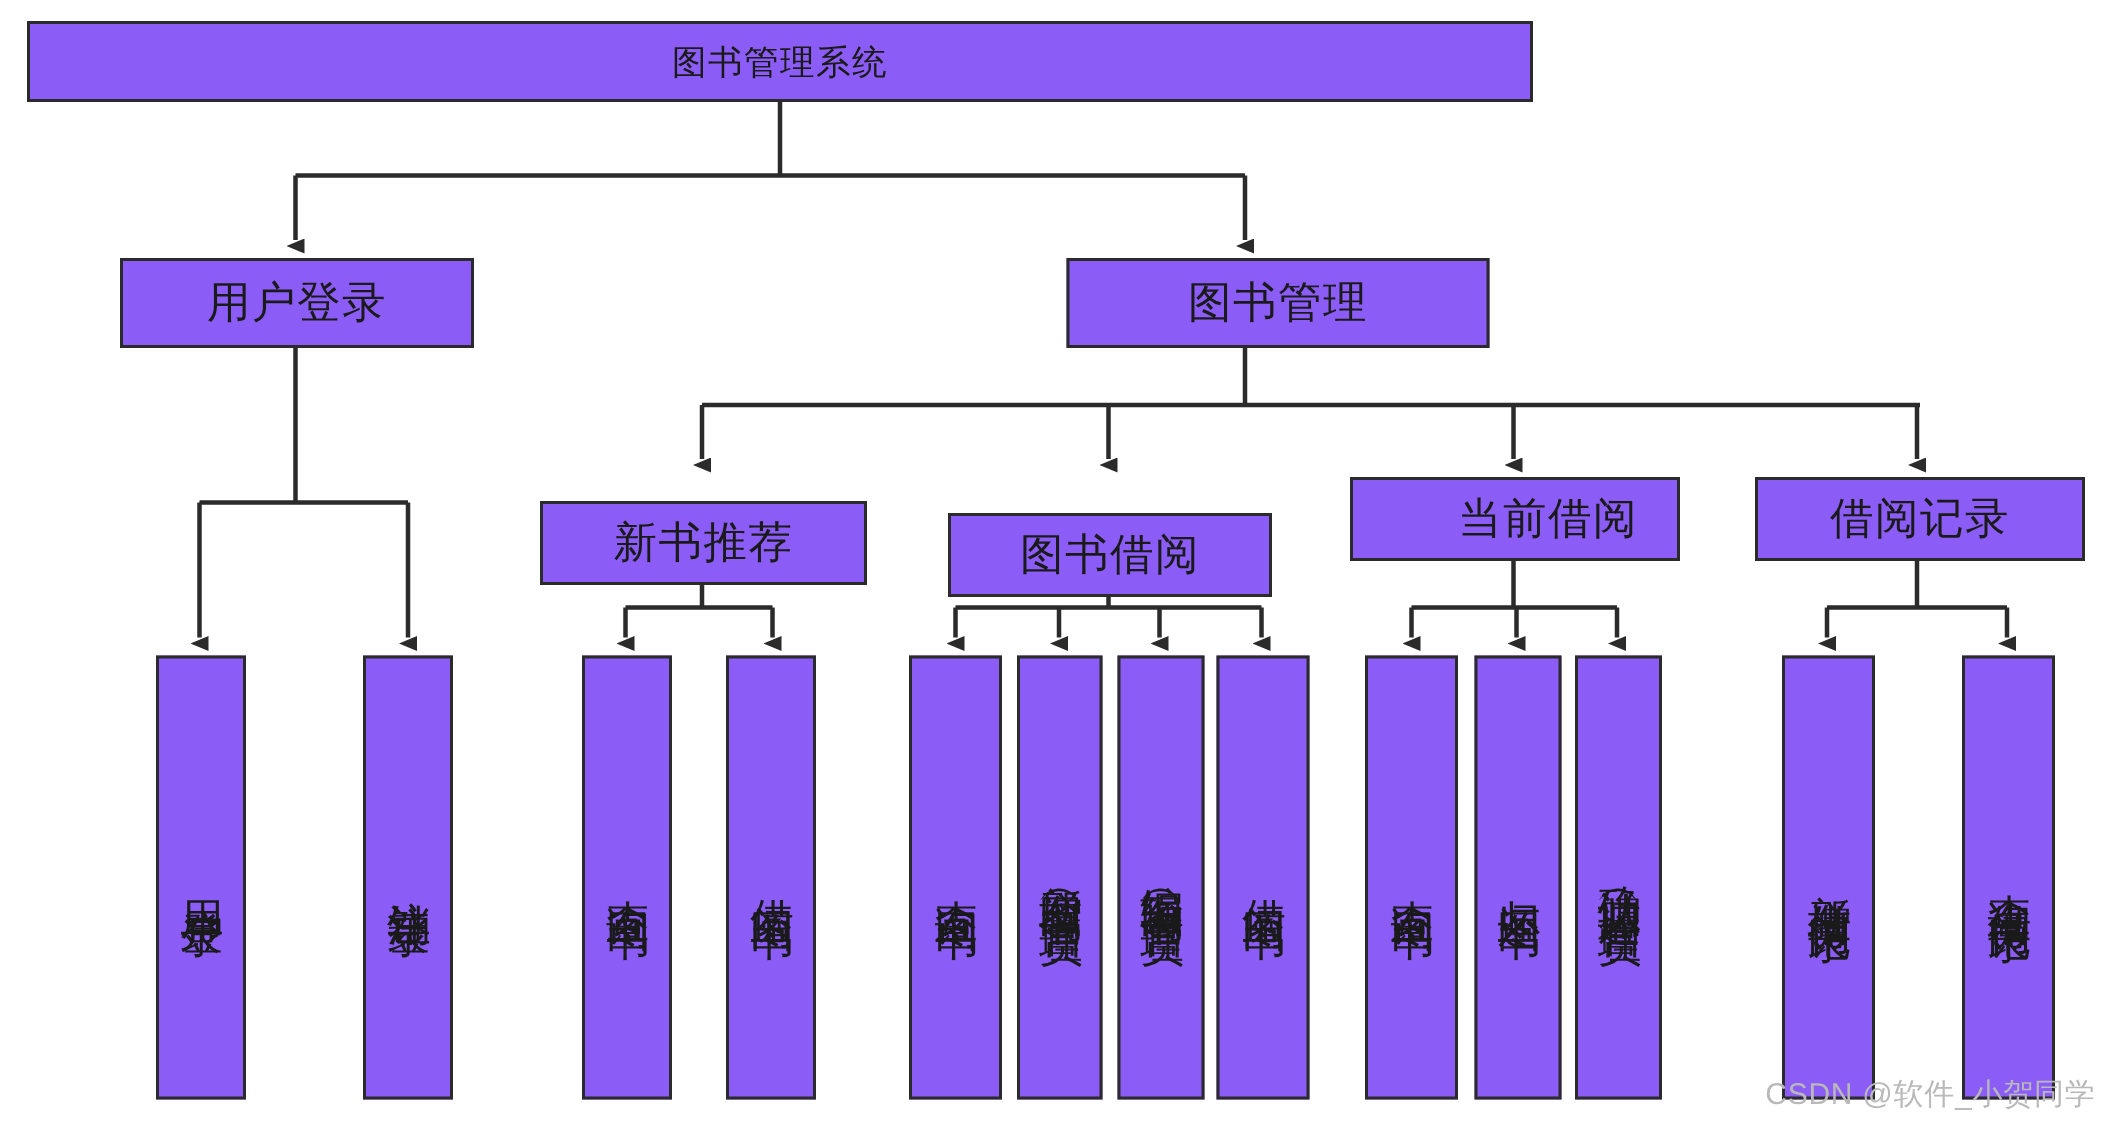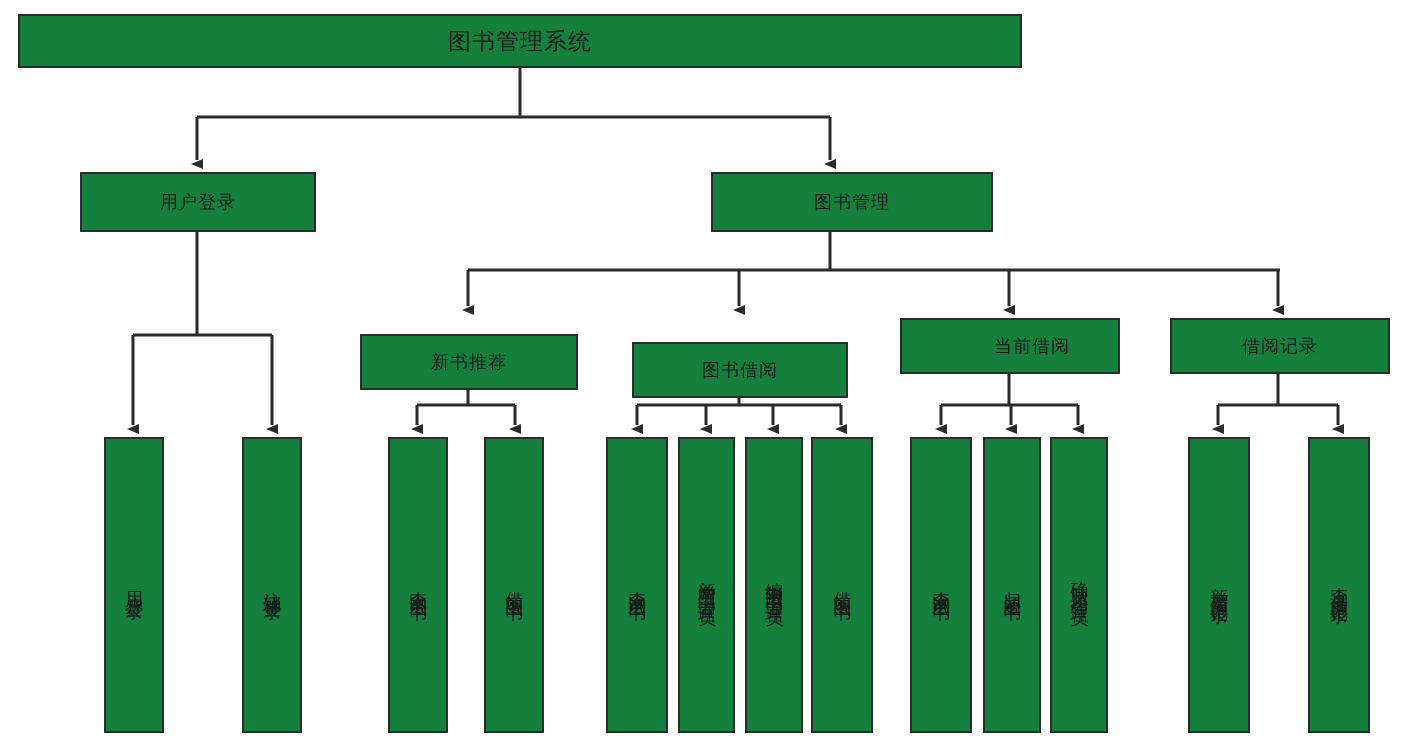--- a/index.html
+++ b/index.html
@@ -18,30 +18,30 @@
   svg#edges {
     position: absolute;
     left: 0;
     top: 0;
     width: 1405px;
     height: 747px;
   }
   .node {
     position: absolute;
     box-sizing: border-box;
-    background: #15803d;
+    background: #8b5cf6;
     border: 2px solid #2b2b2b;
     display: flex;
     align-items: center;
     justify-content: center;
     z-index: 3;
   }
   .node-label {
     color: #1a1a1a;
-    font-size: 18px;
+    font-size: 29px;
     line-height: 1.25;
     letter-spacing: 1px;
     text-align: center;
     white-space: nowrap;
   }
   .node.vertical .node-label {
     writing-mode: vertical-rl;
     text-orientation: upright;
     letter-spacing: 4px;
     white-space: nowrap;
@@ -170,14 +170,15 @@
   <div class="node vertical" style="left:1050px; top:437px; width:58px; height:296px;">
     <span class="node-label">确认归还（管理员）</span>
   </div>
   <div class="node vertical" style="left:1188px; top:437px; width:62px; height:296px;">
     <span class="node-label">新增借阅记录</span>
   </div>
   <div class="node vertical" style="left:1308px; top:437px; width:62px; height:296px;">
     <span class="node-label">查询借阅记录</span>
   </div>
 
+  <div class="watermark">CSDN @软件_小贺同学</div>
 
 </div>
 
 </body></html>

